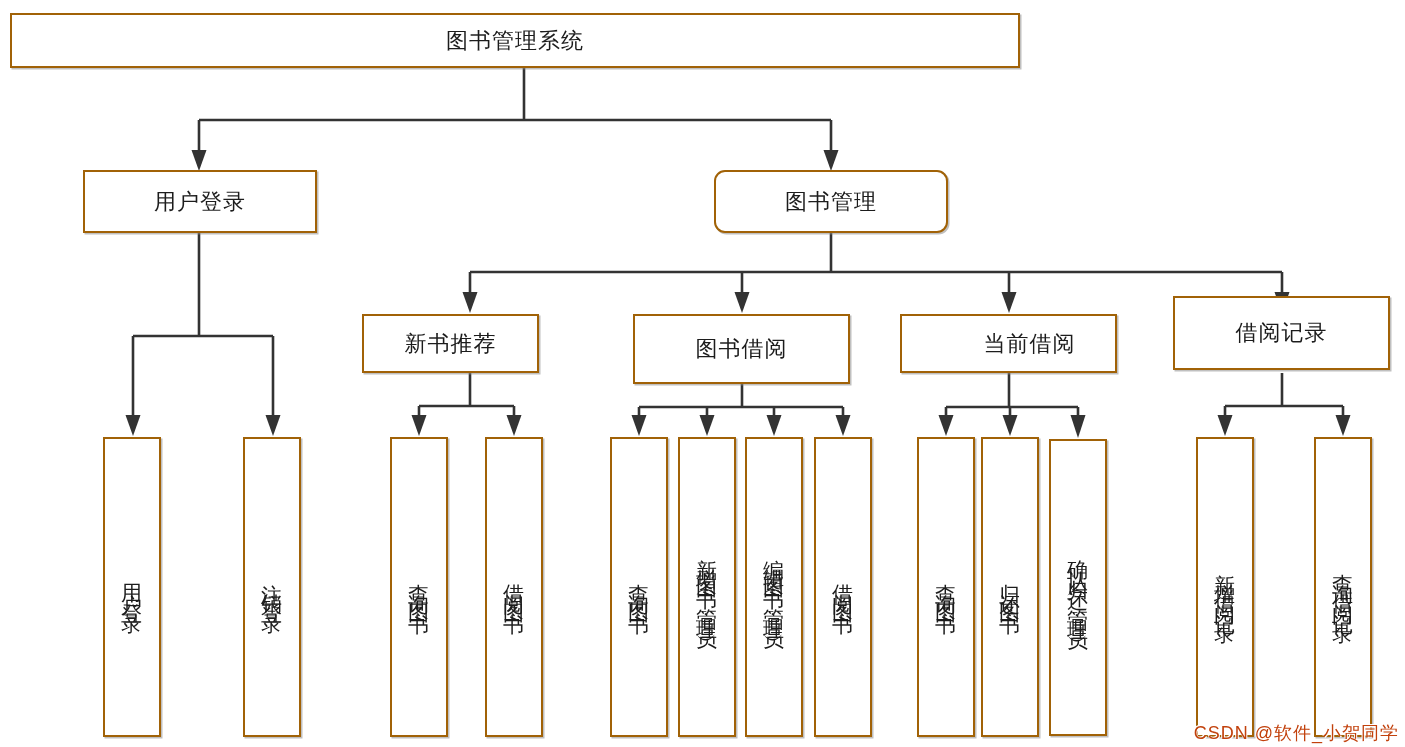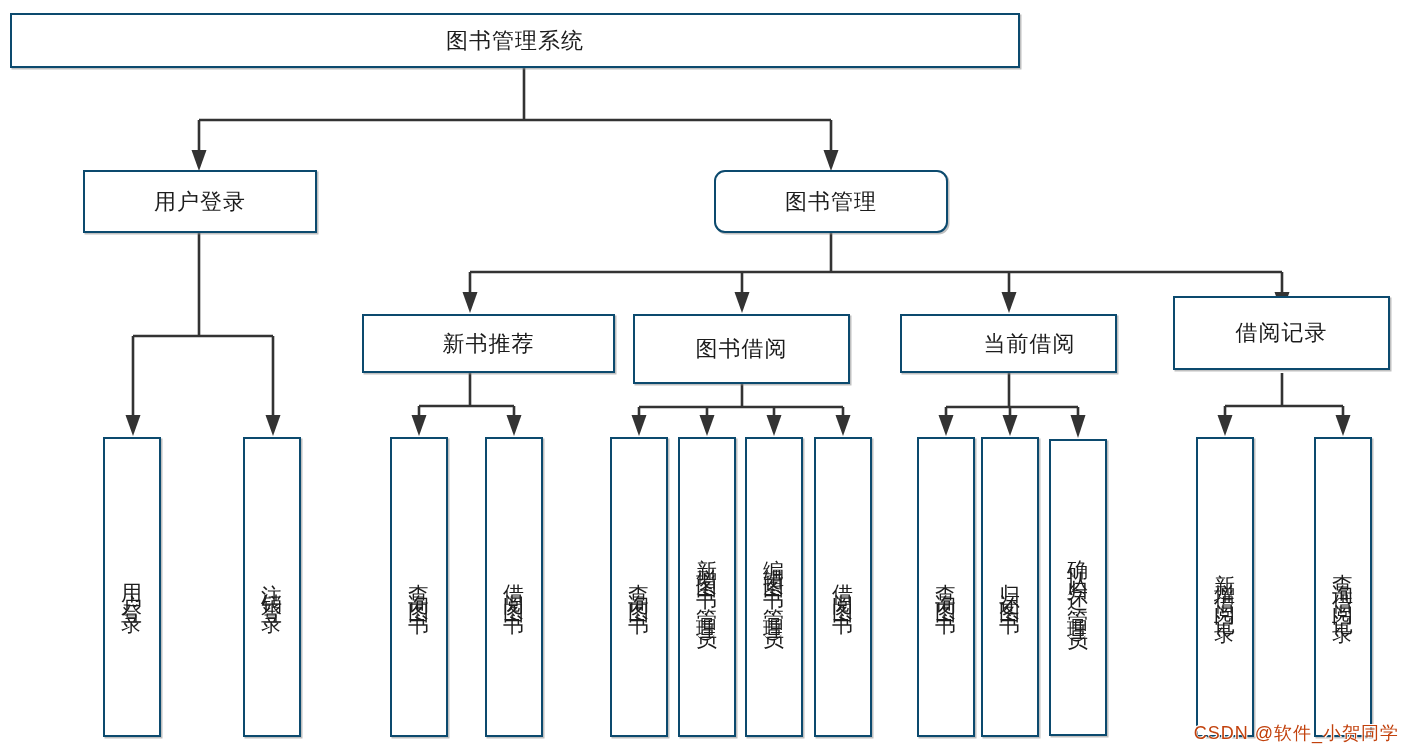--- a/index.html
+++ b/index.html
@@ -17,42 +17,42 @@
   }
   svg.wires {
     position: absolute;
     left: 0; top: 0;
     width: 1405px; height: 747px;
   }
   .node {
     position: absolute;
     box-sizing: border-box;
     background: #ffffff;
-    border: 2px solid #0c4a6e;
+    border: 2px solid #a16207;
     box-shadow: 1.5px 1.5px 0 rgba(140,140,140,0.55);
     display: flex;
     align-items: center;
     justify-content: center;
     color: #1c1c1c;
   }
   .hnode { font-size: 22px; letter-spacing: 1px; }
   .vnode .vlabel {
     writing-mode: vertical-rl;
     font-size: 21px;
     letter-spacing: 10px;
     line-height: 1;
     white-space: nowrap;
   }
   
   .n-root   { left: 10px;  top: 13px;  width: 1010px; height: 55px; }
   
   .n-login  { left: 83px;  top: 170px; width: 234px;  height: 63px; }
   .n-mgmt   { left: 714px; top: 170px; width: 234px;  height: 63px; border-radius: 11px; }
   
-  .n-g0 { left: 362px;  top: 314px; width: 253px; height: 59px; }
+  .n-g0 { left: 362px;  top: 314px; width: 177px; height: 59px; }
   .n-g1 { left: 633px;  top: 314px; width: 217px; height: 70px; }
   .n-g2 { left: 900px;  top: 314px; width: 217px; height: 59px; padding-left: 42px; }
   .n-g3 { left: 1173px; top: 296px; width: 217px; height: 74px; }
   
   .leaf { top: 437px; width: 58px; height: 300px; }
   .l-b0c0 { left: 103px; }
   .l-b0c1 { left: 243px; }
   .l-g0c0 { left: 390px; }
   .l-g0c1 { left: 485px; }
   .l-g1c0 { left: 610px; }

